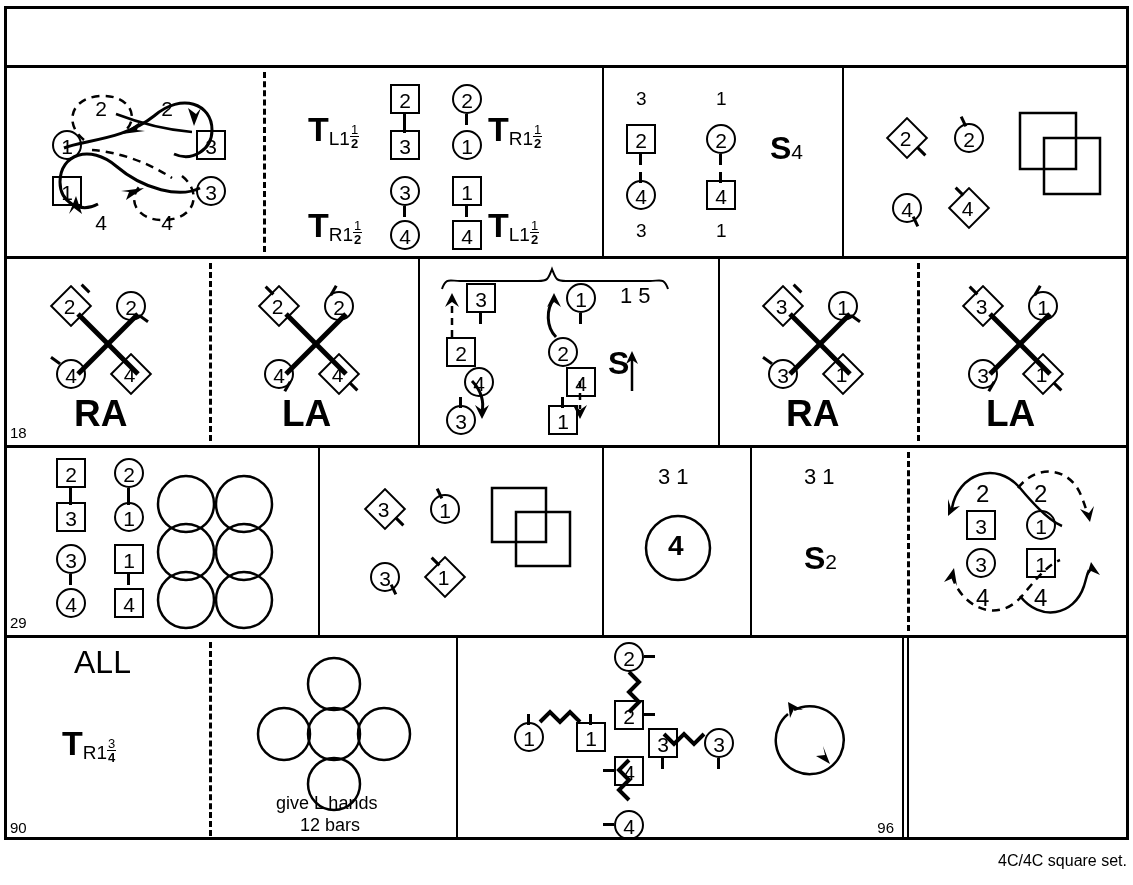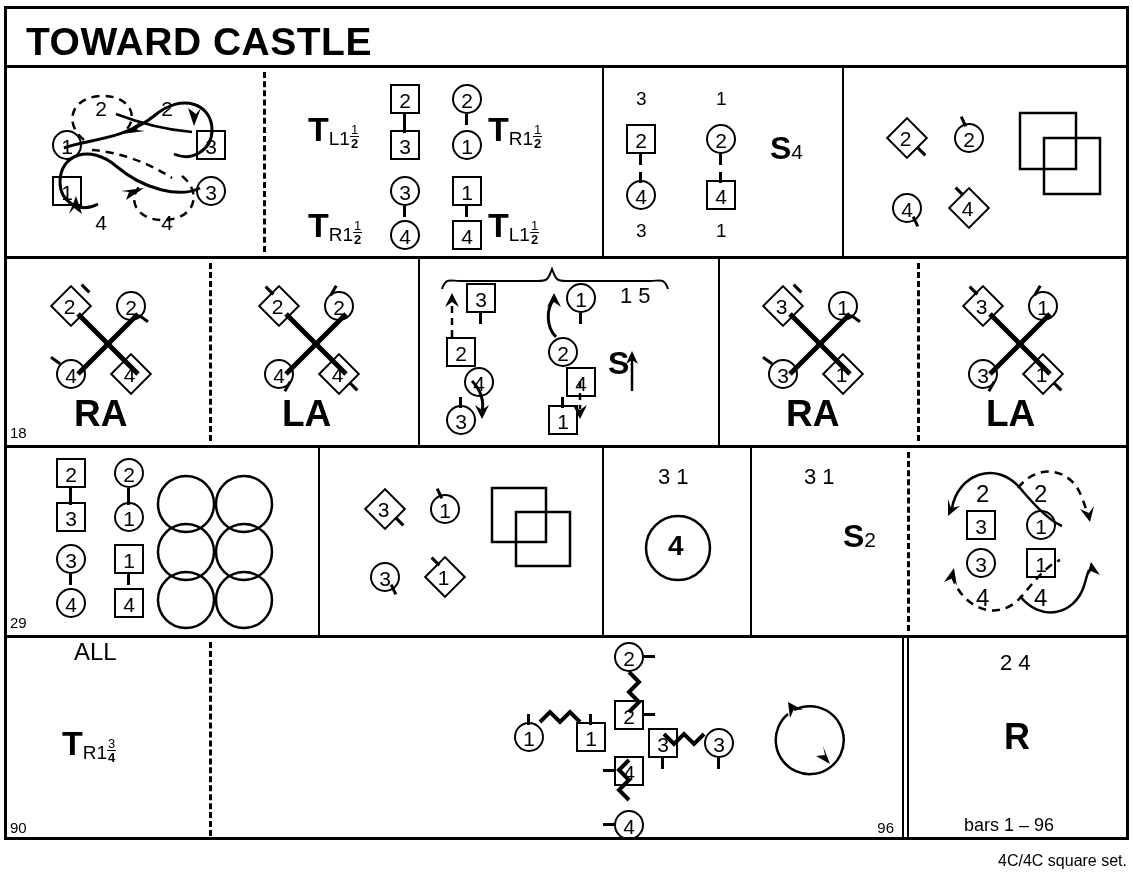--- a/index.html
+++ b/index.html
@@ -91,21 +91,20 @@
   
   .footer-left{position:absolute;left:4px;top:852px;font-size:17px;}
   .footer-right{position:absolute;right:6px;top:852px;font-size:16px;}
 </style>
 </head>
 <body>
 
 <div class="sheet">
 
   <div class="titlebar">
-    <div class="title">TOWARD CASTLE</div>
   </div>
 
   <div class="frame"></div>
 
   <div class="row" id="row1">
 
     <div class="cell vdash" style="left:0;width:262px;">
       <svg width="262" height="188" viewBox="0 0 262 188">
         <path d="M60 80 C 80 72, 120 72, 150 48 C 178 24, 208 36, 208 62 C 208 82, 188 94, 170 86" fill="none" stroke="#000" stroke-width="3"></path>
         <path d="M196 118 C 176 128, 140 120, 112 96 C 86 74, 56 84, 56 112 C 56 132, 76 144, 94 134" fill="none" stroke="#000" stroke-width="3" transform="translate(0,2)"></path>
@@ -361,21 +360,21 @@
     <div class="cell vsolid" style="left:600px;width:148px;">
       <div class="lbl" style="left:54px;top:16px;font-size:22px;">3 1</div>
       <svg width="148" height="188" viewBox="0 0 148 188">
         <circle cx="74" cy="100" r="32" fill="none" stroke="#000" stroke-width="2.5"></circle>
       </svg>
       <div class="lblbold" style="left:64px;top:82px;font-size:28px;">4</div>
     </div>
 
     <div class="cell vdash" style="left:748px;width:158px;">
       <div class="lbl" style="left:52px;top:16px;font-size:22px;">3 1</div>
-      <div class="lblbold" style="left:52px;top:70px;margin-left:39px;">
+      <div class="lblbold" style="left:52px;top:92px;">
         <span>S</span><span style="font-size:21px;font-weight:normal;">2</span>
       </div>
     </div>
 
     <div class="cell" style="left:906px;width:219px;">
       <svg width="219" height="188" viewBox="0 0 219 188">
         <path d="M42 60 C 48 26, 86 12, 110 40 C 130 64, 142 74, 152 78" fill="none" stroke="#000" stroke-width="2.5"></path>
         <path d="M38 68 l 12 -10 l -9 2 l -3 -9 z" fill="#000"></path>
         <path d="M108 40 C 128 14, 162 20, 172 50 C 176 60, 176 62, 178 66" fill="none" stroke="#000" stroke-width="2.5" stroke-dasharray="8 6"></path>
         <path d="M180 74 l 4 -16 l -5 7 l -9 -4 z" fill="#000"></path>
@@ -392,26 +391,37 @@
       <div class="tok sq" style="left:116px;top:100px;">1</div>
       <div class="lbl" style="left:66px;top:136px;font-size:24px;">4</div>
       <div class="lbl" style="left:124px;top:136px;font-size:24px;">4</div>
     </div>
   </div>
 
   <div class="row" id="row4">
     <div class="barnum">90</div>
 
     <div class="cell vdash" style="left:0;width:208px;">
-      <div class="lbl" style="left:70px;top:0;font-size:24px;">ALL</div>
+      <div class="lbl" style="left:70px;top:6px;font-size:32px;">ALL</div>
       <div class="tsym" style="left:58px;top:88px;">
         <span>T</span><span class="tsub">R1</span><span class="frac"><b>3</b><i>4</i></span>
       </div>
     </div>
 
+    <div class="cell vsolid" style="left:208px;width:246px;">
+      <svg width="246" height="200" viewBox="0 0 246 200">
+        <circle cx="122" cy="96" r="26" fill="none" stroke="#000" stroke-width="2.5"></circle>
+        <circle cx="122" cy="46" r="26" fill="none" stroke="#000" stroke-width="2.5"></circle>
+        <circle cx="122" cy="146" r="26" fill="none" stroke="#000" stroke-width="2.5"></circle>
+        <circle cx="72" cy="96" r="26" fill="none" stroke="#000" stroke-width="2.5"></circle>
+        <circle cx="172" cy="96" r="26" fill="none" stroke="#000" stroke-width="2.5"></circle>
+      </svg>
+      <div class="small" style="left:64px;top:155px;">give L hands</div>
+      <div class="small" style="left:88px;bottom:4px;">12 bars</div>
+    </div>
 
     <div class="cell vdouble" style="left:454px;width:446px;">
       <div class="barnum right">96</div>
       <svg width="446" height="200" viewBox="0 0 446 200">
         <path d="M171 34 l 10 10 l -10 10 l 10 10 l -10 10" fill="none" stroke="#000" stroke-width="4"></path>
         <path d="M171 122 l -10 10 l 10 10 l -10 10 l 10 10" fill="none" stroke="#000" stroke-width="4"></path>
         <path d="M82 84 l 10 -10 l 10 10 l 10 -10 l 10 10" fill="none" stroke="#000" stroke-width="4"></path>
         <path d="M206 96 l 10 10 l 10 -10 l 10 10 l 10 -10" fill="none" stroke="#000" stroke-width="4"></path>
         <g>
           <path d="M336 72 A 34 34 0 1 1 330 76" fill="none" stroke="#000" stroke-width="2.5"></path>
@@ -430,22 +440,17 @@
       <div class="tok sq" style="left:190px;top:90px;">3</div>
       <div class="tick v" style="left:203px;top:120px;"></div>
       <div class="tok circ" style="left:246px;top:90px;">3</div>
       <div class="tick v" style="left:259px;top:120px;"></div>
       <div class="tok sq" style="left:156px;top:118px;">4</div>
       <div class="tick h" style="left:145px;top:131px;"></div>
       <div class="tok circ" style="left:156px;top:172px;">4</div>
       <div class="tick h" style="left:145px;top:185px;"></div>
     </div>
 
-    <div class="cell" style="left:908px;width:217px;">
-      <div class="lbl" style="left:88px;top:12px;font-size:22px;">2 4</div>
-      <div class="lblbold" style="left:92px;top:78px;font-size:36px;">R</div>
-      <div class="small" style="left:52px;bottom:4px;">bars 1 – 96</div>
-    </div>
   </div>
 
   <div class="footer-right">4C/4C  square set.</div>
 
 </div>
 
 </body></html>

